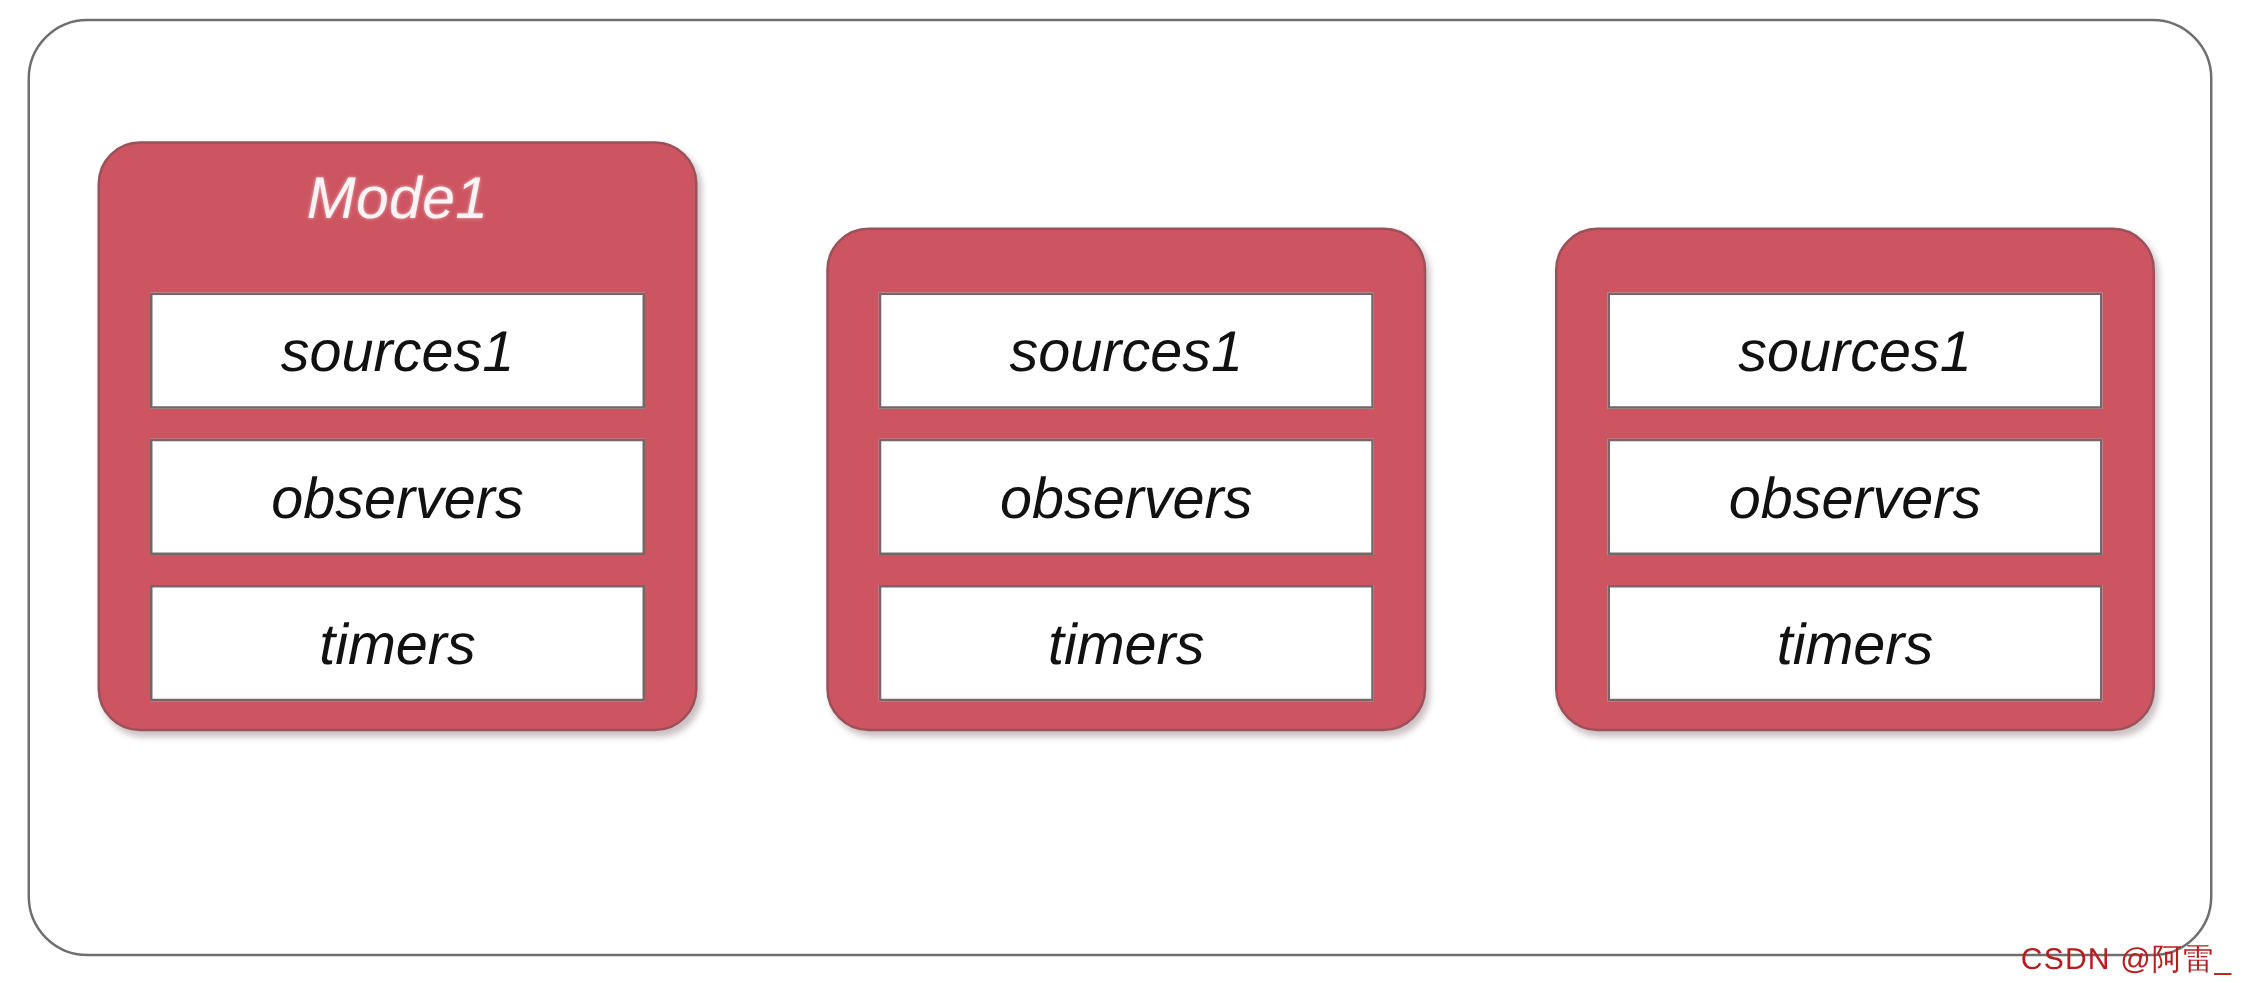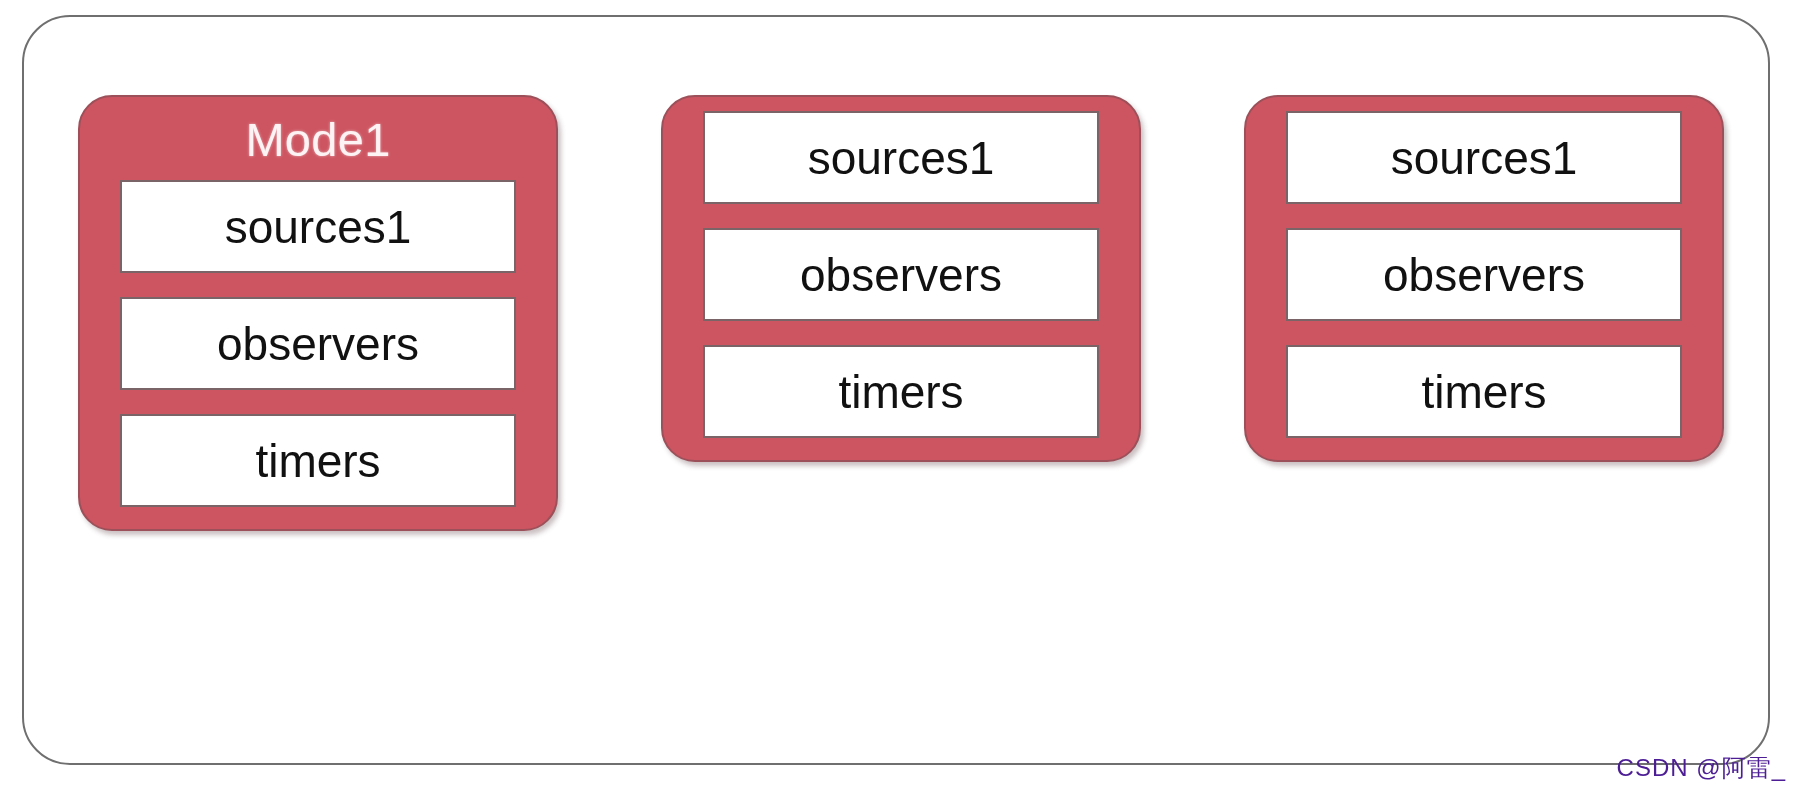--- a/index.html
+++ b/index.html
@@ -34,21 +34,22 @@
   
   .modes-row {
     position: absolute;
     left: 54px;
     top: 78px;
     width: 1646px;
     height: 490px;
     display: flex;
     flex-direction: row;
     justify-content: space-between;
-    align-items: flex-start;
+    align-items: flex-end;
+    font-style: italic;
   }
 
   .mode-card {
     position: relative;
     width: 480px;
     box-sizing: border-box;
     background: #cd5561;
     border: 2px solid #9c5059;
     border-radius: 34px;
     box-shadow: 3px 4px 5px rgba(90, 60, 65, 0.32);
@@ -68,20 +69,21 @@
     margin-bottom: 12px;
     white-space: nowrap;
   }
 
   .mode-items {
     width: 100%;
     display: flex;
     flex-direction: column;
     align-items: center;
     gap: 24px;
+    margin-top: 36px;
   }
 
   .mode-item {
     width: 396px;
     height: 93px;
     box-sizing: border-box;
     background: #ffffff;
     border: 2px solid #7a6468;
     display: flex;
     align-items: center;
@@ -105,21 +107,21 @@
     line-height: 1.1;
     font-weight: 400;
     white-space: nowrap;
   }
 
   
   .watermark {
     position: absolute;
     right: 8px;
     bottom: 6px;
-    color: #4c1d95;
+    color: #b91c1c;
     font-size: 24px;
     line-height: 1;
     letter-spacing: 1px;
     white-space: nowrap;
   }
 </style>
 </head>
 <body>
 
 <div id="canvas">

